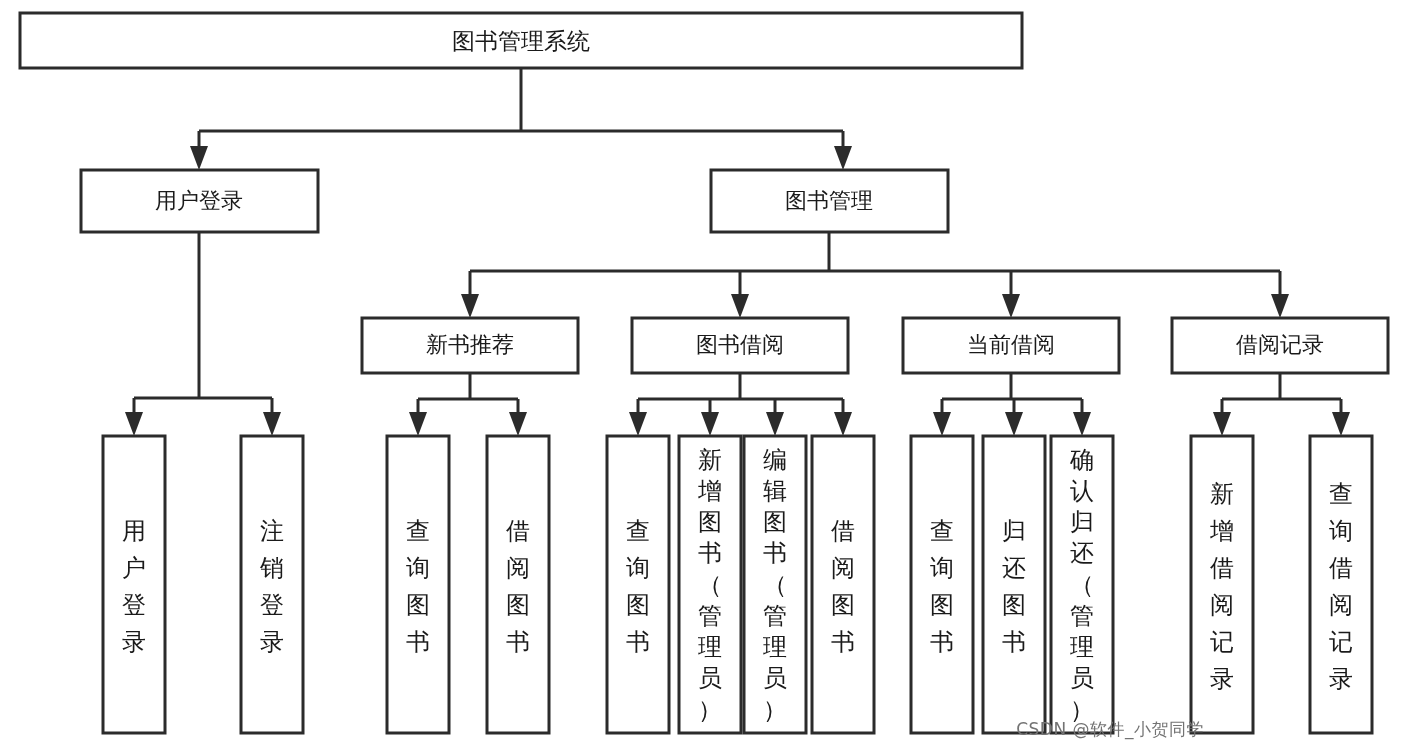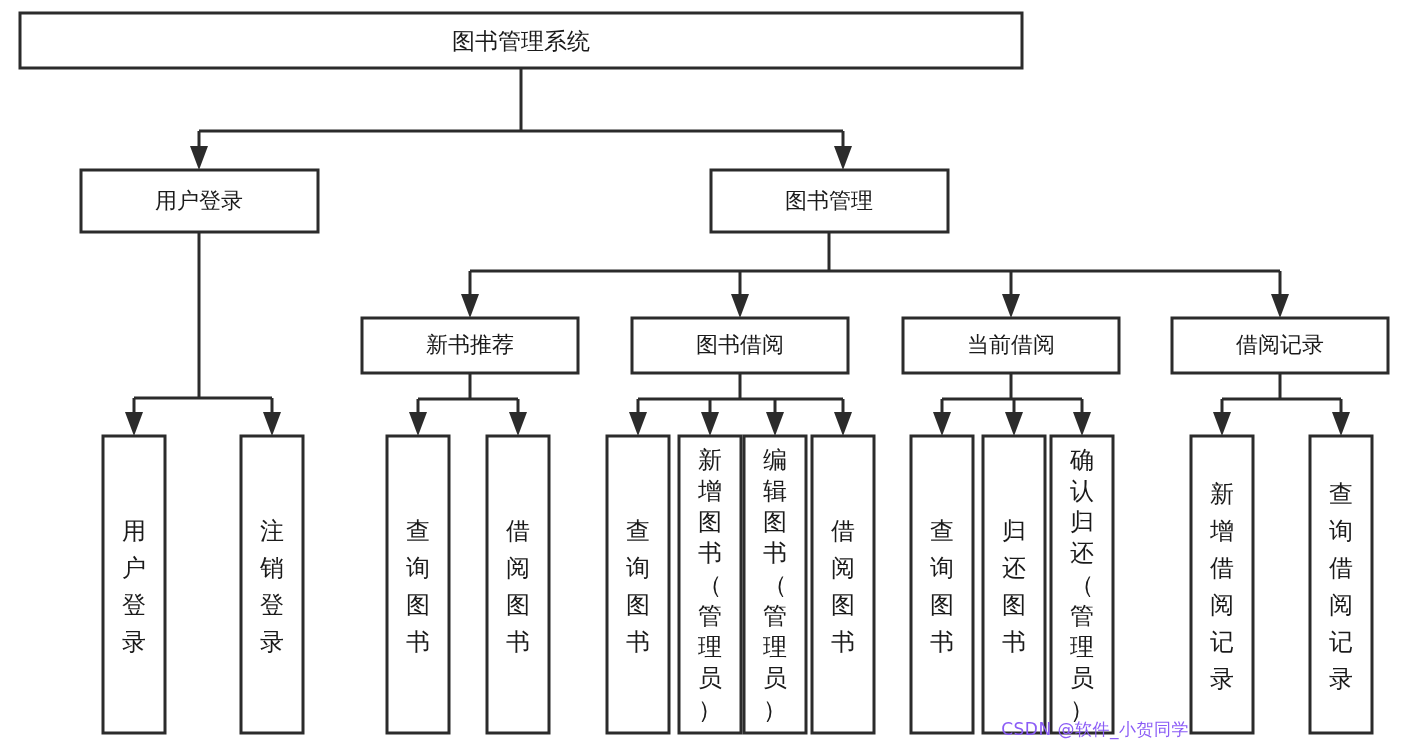--- a/index.html
+++ b/index.html
@@ -51,25 +51,25 @@
     stroke: #2b2b2b;
     stroke-width: 3;
     fill: none;
     stroke-linecap: butt;
   }
   .arrowhead {
     fill: #2b2b2b;
   }
   .watermark {
     position: absolute;
-    right: 23px;
+    right: 8px;
     bottom: 6px;
     font-family: "DejaVu Sans", "Liberation Sans", sans-serif;
     font-size: 17px;
-    color: #8b5cf6;
+    color: #737373;
     letter-spacing: 0.5px;
     white-space: nowrap;
     user-select: none;
   }
 </style>
 </head>
 <body>
 
 <div id="diagram-root">
 

